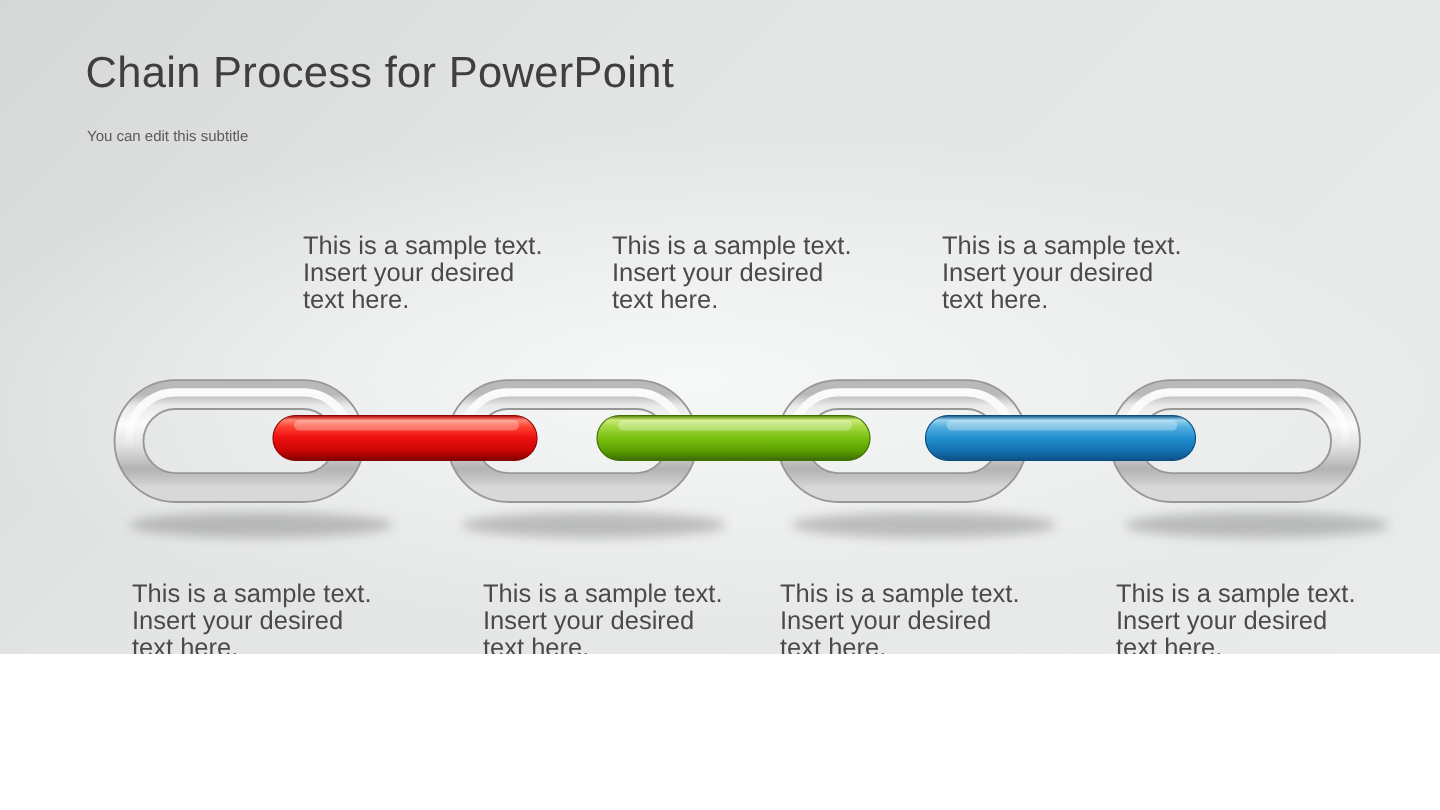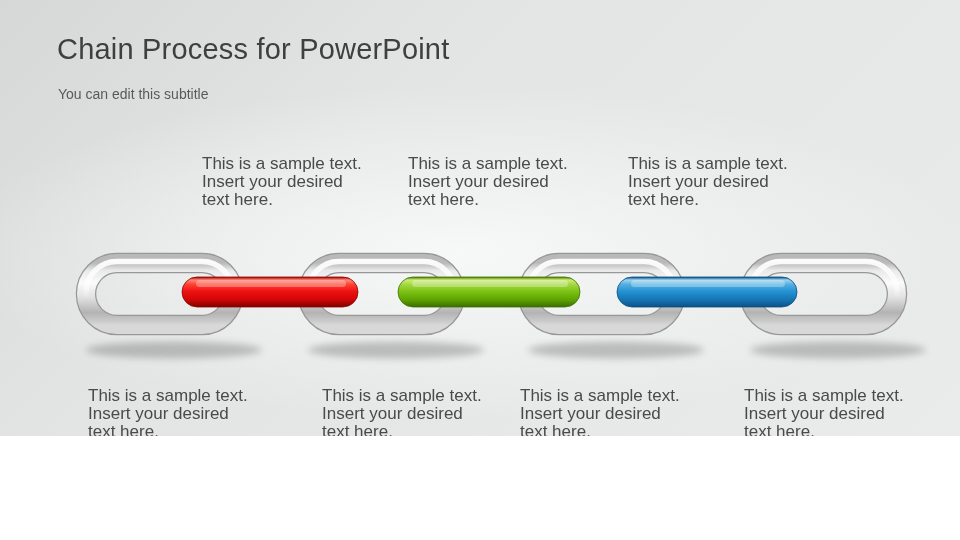--- a/index.html
+++ b/index.html
@@ -22,21 +22,21 @@
     margin: 0;
     font-size: 29px;
     font-weight: 400;
     color: #3f3f3f;
     letter-spacing: 0.2px;
   }
   .subtitle {
     position: absolute;
     left: 58px; top: 86px;
     margin: 0;
-    font-size: 14px;
+    font-size: 10px;
     color: #595959;
   }
   .sample-text {
     position: absolute;
     width: 170px;
     font-size: 17px;
     line-height: 18px;
     color: #4a4a4a;
     white-space: pre-line;
   }

